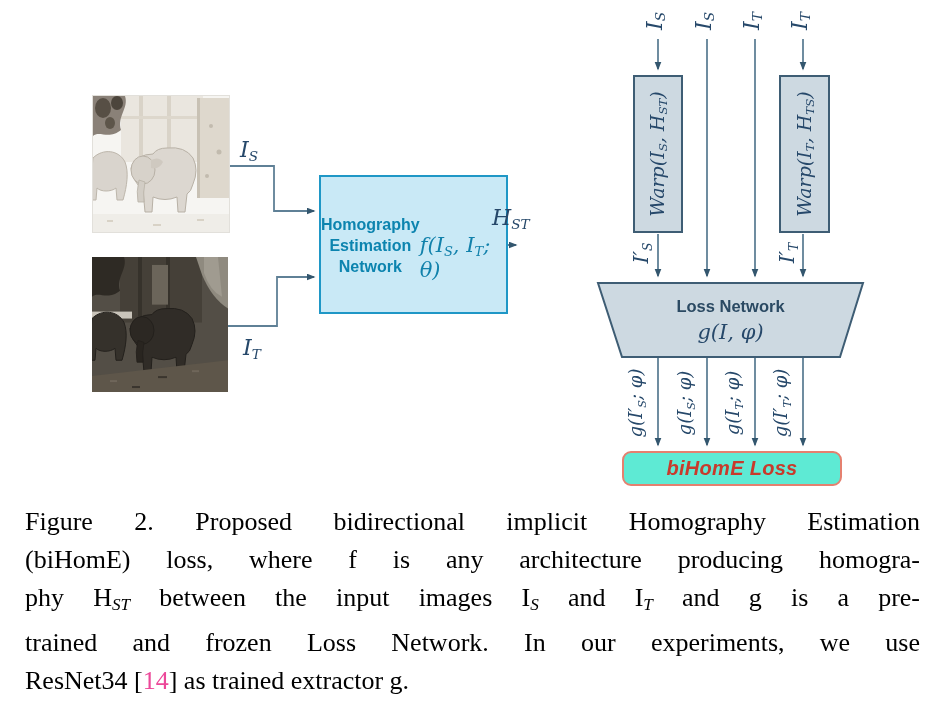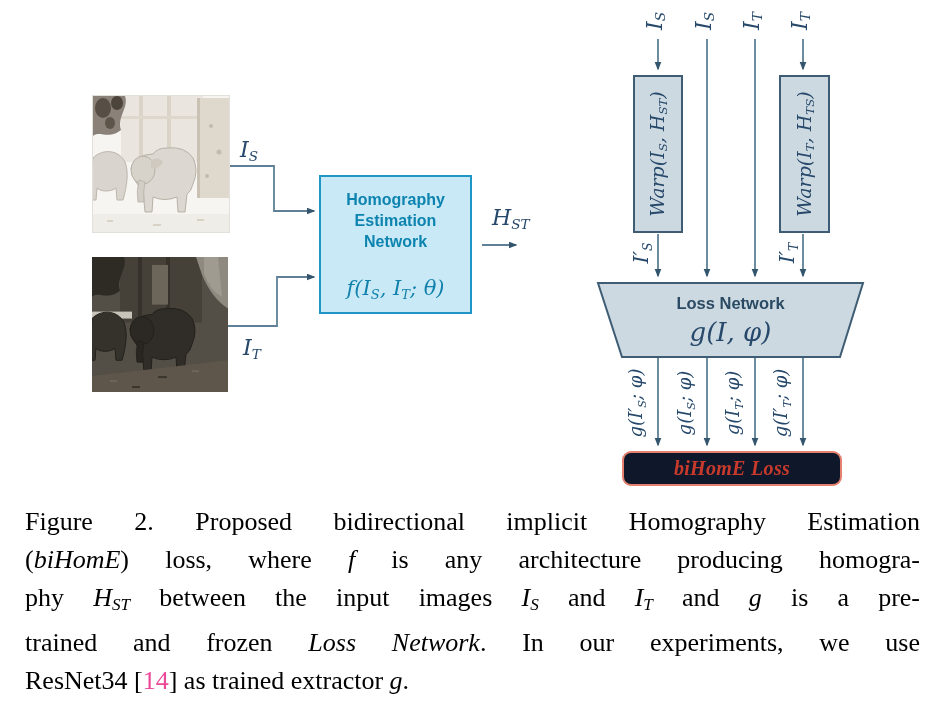--- a/index.html
+++ b/index.html
@@ -3,46 +3,46 @@
 <meta charset="utf-8">
 <style>
   html,body{margin:0;padding:0;background:#ffffff;}
   .canvas{position:relative;width:946px;height:724px;background:#ffffff;overflow:hidden;
           font-family:"Liberation Sans",sans-serif;}
   .wires{position:absolute;left:0;top:0;width:946px;height:724px;}
   .abs{position:absolute;}
   
   .math{font-family:"DejaVu Serif",serif;font-style:italic;color:#26486a;}
   .seg-sub{font-size:0.62em;font-style:italic;vertical-align:-0.28em;}
-  .seg-i{font-style:italic;}
+  .seg-i{}
   .seg-green{color:#ec4899;}
   
   .rot{position:absolute;white-space:nowrap;transform:translate(-50%,-50%) rotate(-90deg);}
   
   .photo{position:absolute;overflow:hidden;}
   .photo svg{display:block;width:100%;height:100%;}
   
-  .hen{position:absolute;left:319px;top:175px;width:153px;height:139px;box-sizing:border-box;
-       background:#c9e9f6;border:2.5px solid #1f97c6;display:flex;flex-direction:column;
+  .hen{position:absolute;left:319px;top:175px;width:189px;height:139px;box-sizing:border-box;
+       background:#c9e9f6;border:2.5px solid #1f97c6;display:flex;flex-direction:row;
        align-items:center;justify-content:center;padding-top:2px;}
   .hen-title{color:#0c84af;font-weight:bold;font-size:16px;line-height:21px;text-align:center;}
   .hen-formula{font-size:21px;color:#1181ab;margin-top:24px;}
   .hen-formula .seg-sub{color:#1181ab;}
   
   .warp{position:absolute;box-sizing:border-box;background:#cdd9e1;border:2px solid #3e5d74;}
   .warp .rot{left:50%;top:50%;font-size:19px;}
   
   .trap-text{position:absolute;left:598px;top:283px;width:265px;height:74px;display:flex;
              flex-direction:column;align-items:center;justify-content:center;}
   .trap-title{color:#2b4a63;font-weight:bold;font-size:16.5px;line-height:19px;}
-  .trap-formula{font-size:26px;margin-top:4px;}
+  .trap-formula{font-size:21px;margin-top:4px;}
   
   .bihome{position:absolute;left:622px;top:451px;width:220px;height:35px;box-sizing:border-box;
-          background:#0f172a;border:2.5px solid #e5806f;border-radius:9px;display:flex;
-          align-items:center;justify-content:center;font-family:Liberation Serif, serif;}
+          background:#5eead4;border:2.5px solid #e5806f;border-radius:9px;display:flex;
+          align-items:center;justify-content:center;}
   .bihome span{color:#c83a2c;font-weight:bold;font-style:italic;font-size:20px;letter-spacing:0.3px;}
   
   .caption{position:absolute;left:25px;top:503px;width:895px;font-family:"Liberation Serif",serif;
            font-size:26px;line-height:38px;color:#000;}
   .cline{white-space:nowrap;}
   .jl{text-align:justify;text-align-last:justify;white-space:normal;}
   .caption .seg-sub{font-size:0.66em;vertical-align:-0.22em;}
 </style>
 </head>
 <body>

